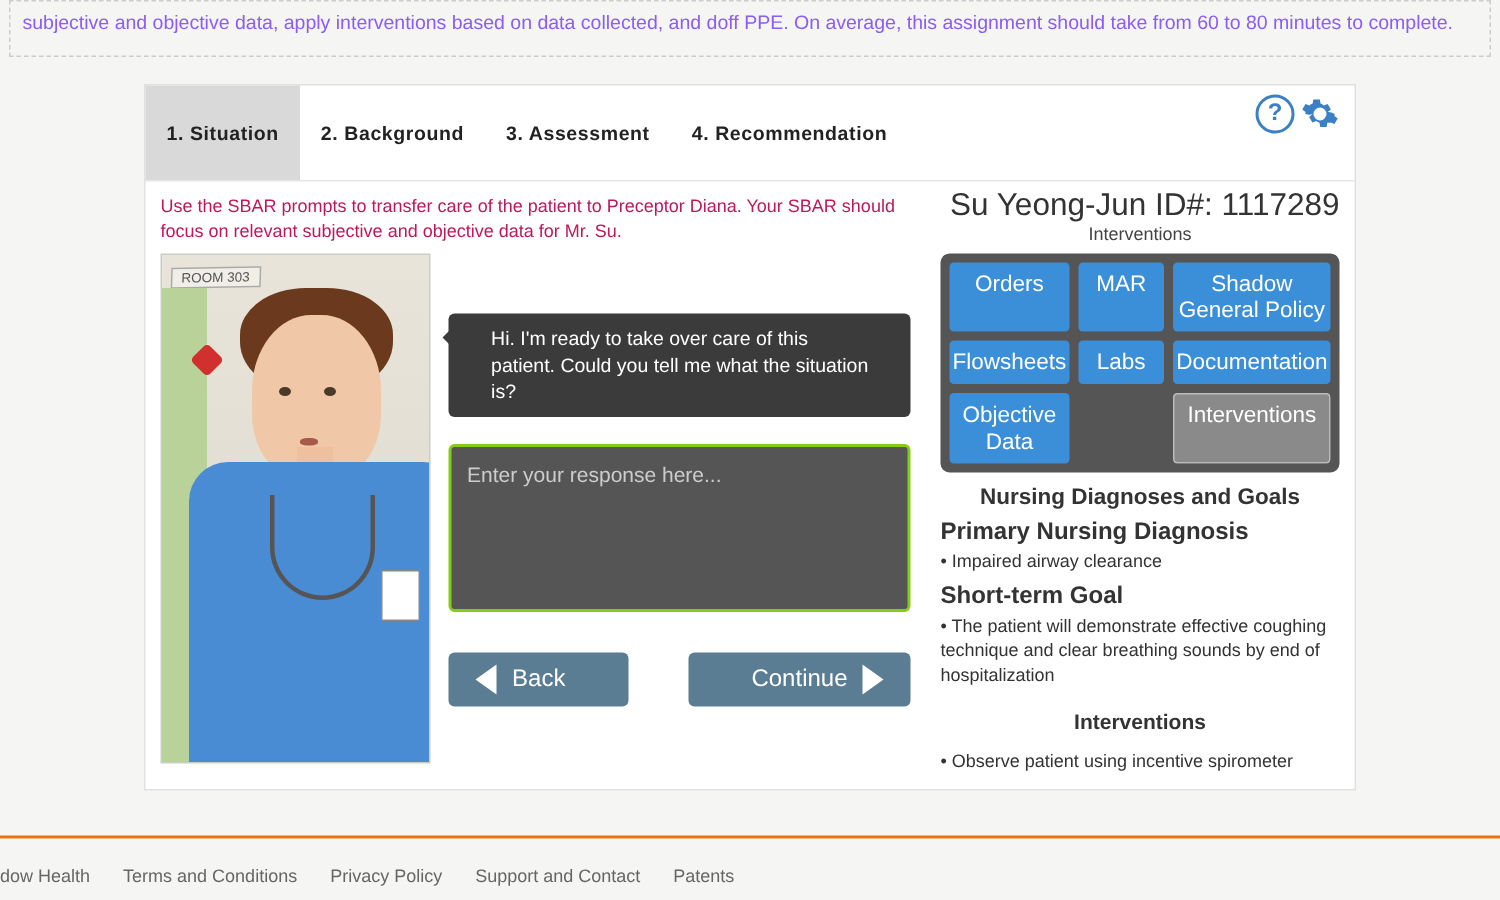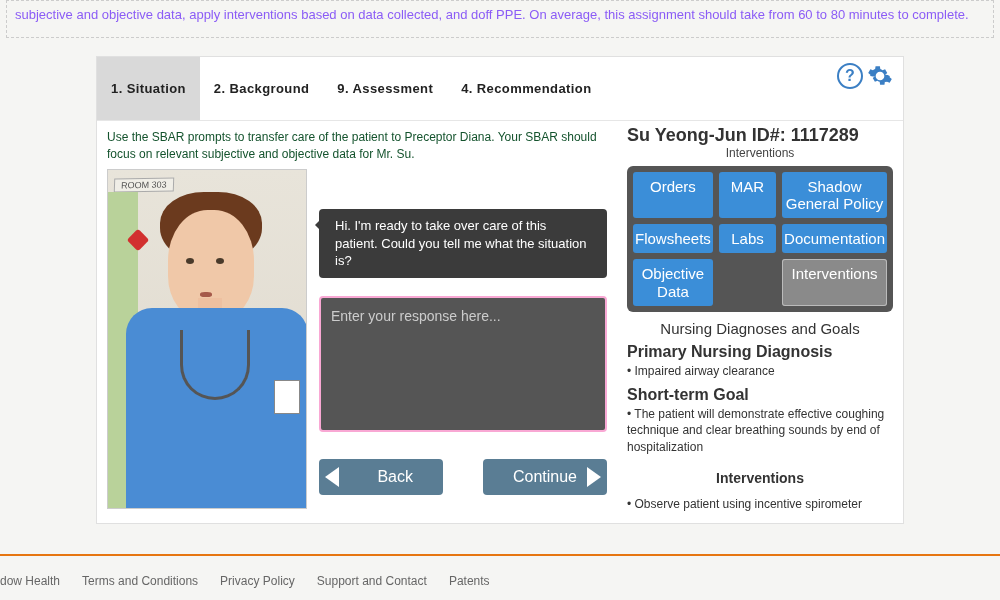--- a/index.html
+++ b/index.html
@@ -9,74 +9,74 @@
   .sim-container { background: #fff; border: 1px solid #e0e0e0; margin: 0 auto; width: 808px; position: relative; }
   .tabs-row { display: flex; align-items: center; border-bottom: 1px solid #e6e6e6; position: relative; }
   .tab { padding: 24px 14px; font-weight: bold; font-size: 13px; letter-spacing: 0.4px; color: #222; cursor: pointer; }
   .tab.active { background: #d9d9d9; }
   .icon-row { position: absolute; right: 10px; top: 6px; display: flex; gap: 4px; }
   .icon-circ { width: 26px; height: 26px; border-radius: 50%; display: flex; align-items: center; justify-content: center; position: relative; }
   .help-circ { border: 2px solid #3b7fc4; color: #3b7fc4; font-weight: bold; font-size: 16px; background: #fff; }
   .gear { width: 26px; height: 26px; color: #3b7fc4; }
   .main-split { display: flex; }
   .left-col { width: 520px; padding: 8px 10px 10px 10px; }
-  .instr { font-size: 12px; line-height: 1.45; color: #14532d; margin-bottom: 6px; }
+  .instr { font-size: 12px; line-height: 1.45; color: #be185d; margin-bottom: 6px; }
   .scene-wrap { display: flex; gap: 0; }
   .scene-img { width: 200px; height: 340px; background: linear-gradient(#e8e4da,#ded8cc); border: 1px solid #ccc; position: relative; overflow: hidden; }
   .room-sign { position: absolute; top: 8px; left: 6px; background: #f0eee7; border: 1px solid #aaa; padding: 1px 6px; font-size: 9px; color: #555; transform: skew(-2deg,-1deg); }
   .door-post { position:absolute; left:0; top:22px; bottom:0; width:30px; background:#b9d29a; }
   .stop-sign { position:absolute; left:22px; top:62px; width:16px; height:16px; background:#d2302f; border-radius:3px; transform:rotate(45deg); }
   .nurse-head { position:absolute; left:60px; top:40px; width:86px; height:110px; background:#f0c8a8; border-radius:46% 46% 40% 40%; }
   .nurse-hair { position:absolute; left:52px; top:22px; width:102px; height:72px; background:#6b3a1e; border-radius:50% 50% 58% 58%; }
   .nurse-eye-l,.nurse-eye-r{position:absolute;top:88px;width:8px;height:6px;background:#4a3a2a;border-radius:50%;}
   .nurse-eye-l{left:78px;} .nurse-eye-r{left:108px;}
   .nurse-mouth{position:absolute;top:122px;left:92px;width:12px;height:5px;background:#a65a4a;border-radius:40%;}
   .nurse-body { position:absolute; left:18px; top:138px; width:182px; height:210px; background:#4a8cd4; border-radius:26px 26px 0 0; }
   .nurse-neck { position:absolute; left:90px; top:128px; width:24px; height:20px; background:#eec0a0; }
   .steth { position:absolute; left:72px; top:160px; width:70px; height:70px; border:3px solid #555; border-top:0; border-radius:0 0 60px 60px; }
   .badge { position:absolute; right:6px; top:210px; width:26px; height:34px; background:#fff; border:1px solid #888; }
   .chat-col { flex: 1; padding-left: 12px; padding-top: 40px; position: relative; }
-  .chat-bubble { background: #3b3b3b; color: #fff; padding: 8px 16px; border-radius: 4px; font-size: 13px; line-height: 1.35; position: relative; margin-bottom: 18px; }
+  .chat-bubble { background: #3b3b3b; color: #fff; padding: 8px 28px; border-radius: 4px; font-size: 13px; line-height: 1.35; position: relative; margin-bottom: 18px; }
   .chat-bubble::before { content:''; position:absolute; left:-10px; top:10px; border:6px solid transparent; border-right-color:#3b3b3b; }
-  .response-ta { width: 100%; height: 136px; background: #555; border: 2px solid #f9a8d4; border-radius: 4px; color: #ccc; padding: 10px; font-size: 14px; resize: none; font-family: inherit; }
+  .response-ta { width: 100%; height: 112px; background: #555; border: 2px solid #84cc16; border-radius: 4px; color: #ccc; padding: 10px; font-size: 14px; resize: none; font-family: inherit; }
   .response-ta::placeholder { color: #ccc; }
   .nav-row { display:flex; justify-content: space-between; gap: 40px; margin-top: 24px; }
-  .nav-btn { background:#5a7d94; color:#fff; font-size:16px; padding:8px 0; border-radius:4px; border:none; flex:1; display:flex; align-items:center; justify-content:center; gap:10px; position:relative; cursor:pointer; }
+  .nav-btn { background:#5a7d94; color:#fff; font-size:16px; padding:8px 12px; border-radius:4px; border:none; flex:1; display:flex; align-items:center; justify-content:center; gap:10px; position:relative; cursor:pointer; }
   .tri { width:0;height:0;border-top:10px solid transparent;border-bottom:10px solid transparent; }
   .tri-left{ border-right:14px solid #fff; margin-right:auto; margin-left:6px;}
   .tri-right{ border-left:14px solid #fff; margin-left:auto; margin-right:6px;}
   .right-col { flex:1; padding: 0 10px 10px; }
-  .pt-title { font-size:18px; font-weight:bold; text-align:left; margin-top:4px; }
+  .pt-title { font-size:21px; font-weight:normal; text-align:right; margin-top:4px; }
   .pt-sub { text-align:center; font-size:12px; color:#444; margin-bottom:6px; }
   .btn-grid { background:#555; border-radius:6px; padding:6px; display:grid; grid-template-columns: repeat(3,1fr); gap:6px; }
   .gbtn { background:#3b8ed8; color:#fff; font-size:15px; text-align:center; padding:6px 2px; border-radius:3px; cursor:pointer; line-height:1.15; }
   .gbtn.sel { background:#8a8a8a; box-shadow: inset 0 0 0 1px #bbb; }
   .gbtn.span1 { grid-column: span 1; }
-  .section-h { text-align:center; font-size:15px; font-weight:normal; margin-top:8px; }
+  .section-h { text-align:center; font-size:15px; font-weight:bold; margin-top:8px; }
   .sub-h { font-weight:bold; font-size:16px; margin-top:6px; }
   .bullet { font-size:12px; line-height:1.4; margin-top:2px; }
   .interv-h { text-align:center; font-weight:bold; font-size:14px; margin-top:14px; }
   .footer-rule { border:0; border-top:2px solid #e67510; margin:30px 0 14px; }
   .footer-links { display:flex; gap:22px; color:#666; font-size:12px; padding:4px 0 20px 0; }
   .footer-links span { cursor:pointer;text-align:right; }
   .truncated { overflow:hidden; white-space:nowrap; }
 </style>
 </head>
 <body>
 
 <div class="page">
   <div class="intro-box">
     <span>subjective and objective data, apply interventions based on data collected, and doff PPE. On average, this assignment should take from 60 to 80 minutes to complete.</span>
   </div>
 
   <div class="sim-container">
     <div class="tabs-row">
       <div class="tab active">1.  Situation</div>
       <div class="tab">2.  Background</div>
-      <div class="tab">9.  Assessment</div>
+      <div class="tab">3.  Assessment</div>
       <div class="tab">4.  Recommendation</div>
       <div class="icon-row">
         <div class="icon-circ help-circ">?</div>
         <svg class="gear" viewBox="0 0 24 24">
           <path fill="currentColor" d="M12 8a4 4 0 1 0 0 8 4 4 0 0 0 0-8zm9 4a7 7 0 0 1-.1 1.2l2 1.6-2 3.4-2.4-.9a7 7 0 0 1-2 .1l-.4 2.6h-4l-.4-2.6a7 7 0 0 1-2-1.1l-2.4.9-2-3.4 2-1.6A7 7 0 0 1 3 12a7 7 0 0 1 .1-1.2l-2-1.6 2-3.4 2.4.9a7 7 0 0 1 2-1.1L7.9 3h4l.4 2.6a7 7 0 0 1 2 1.1l2.4-.9 2 3.4-2 1.6A7 7 0 0 1 21 12z"></path>
         </svg>
       </div>
     </div>
 
     <div class="main-split">

